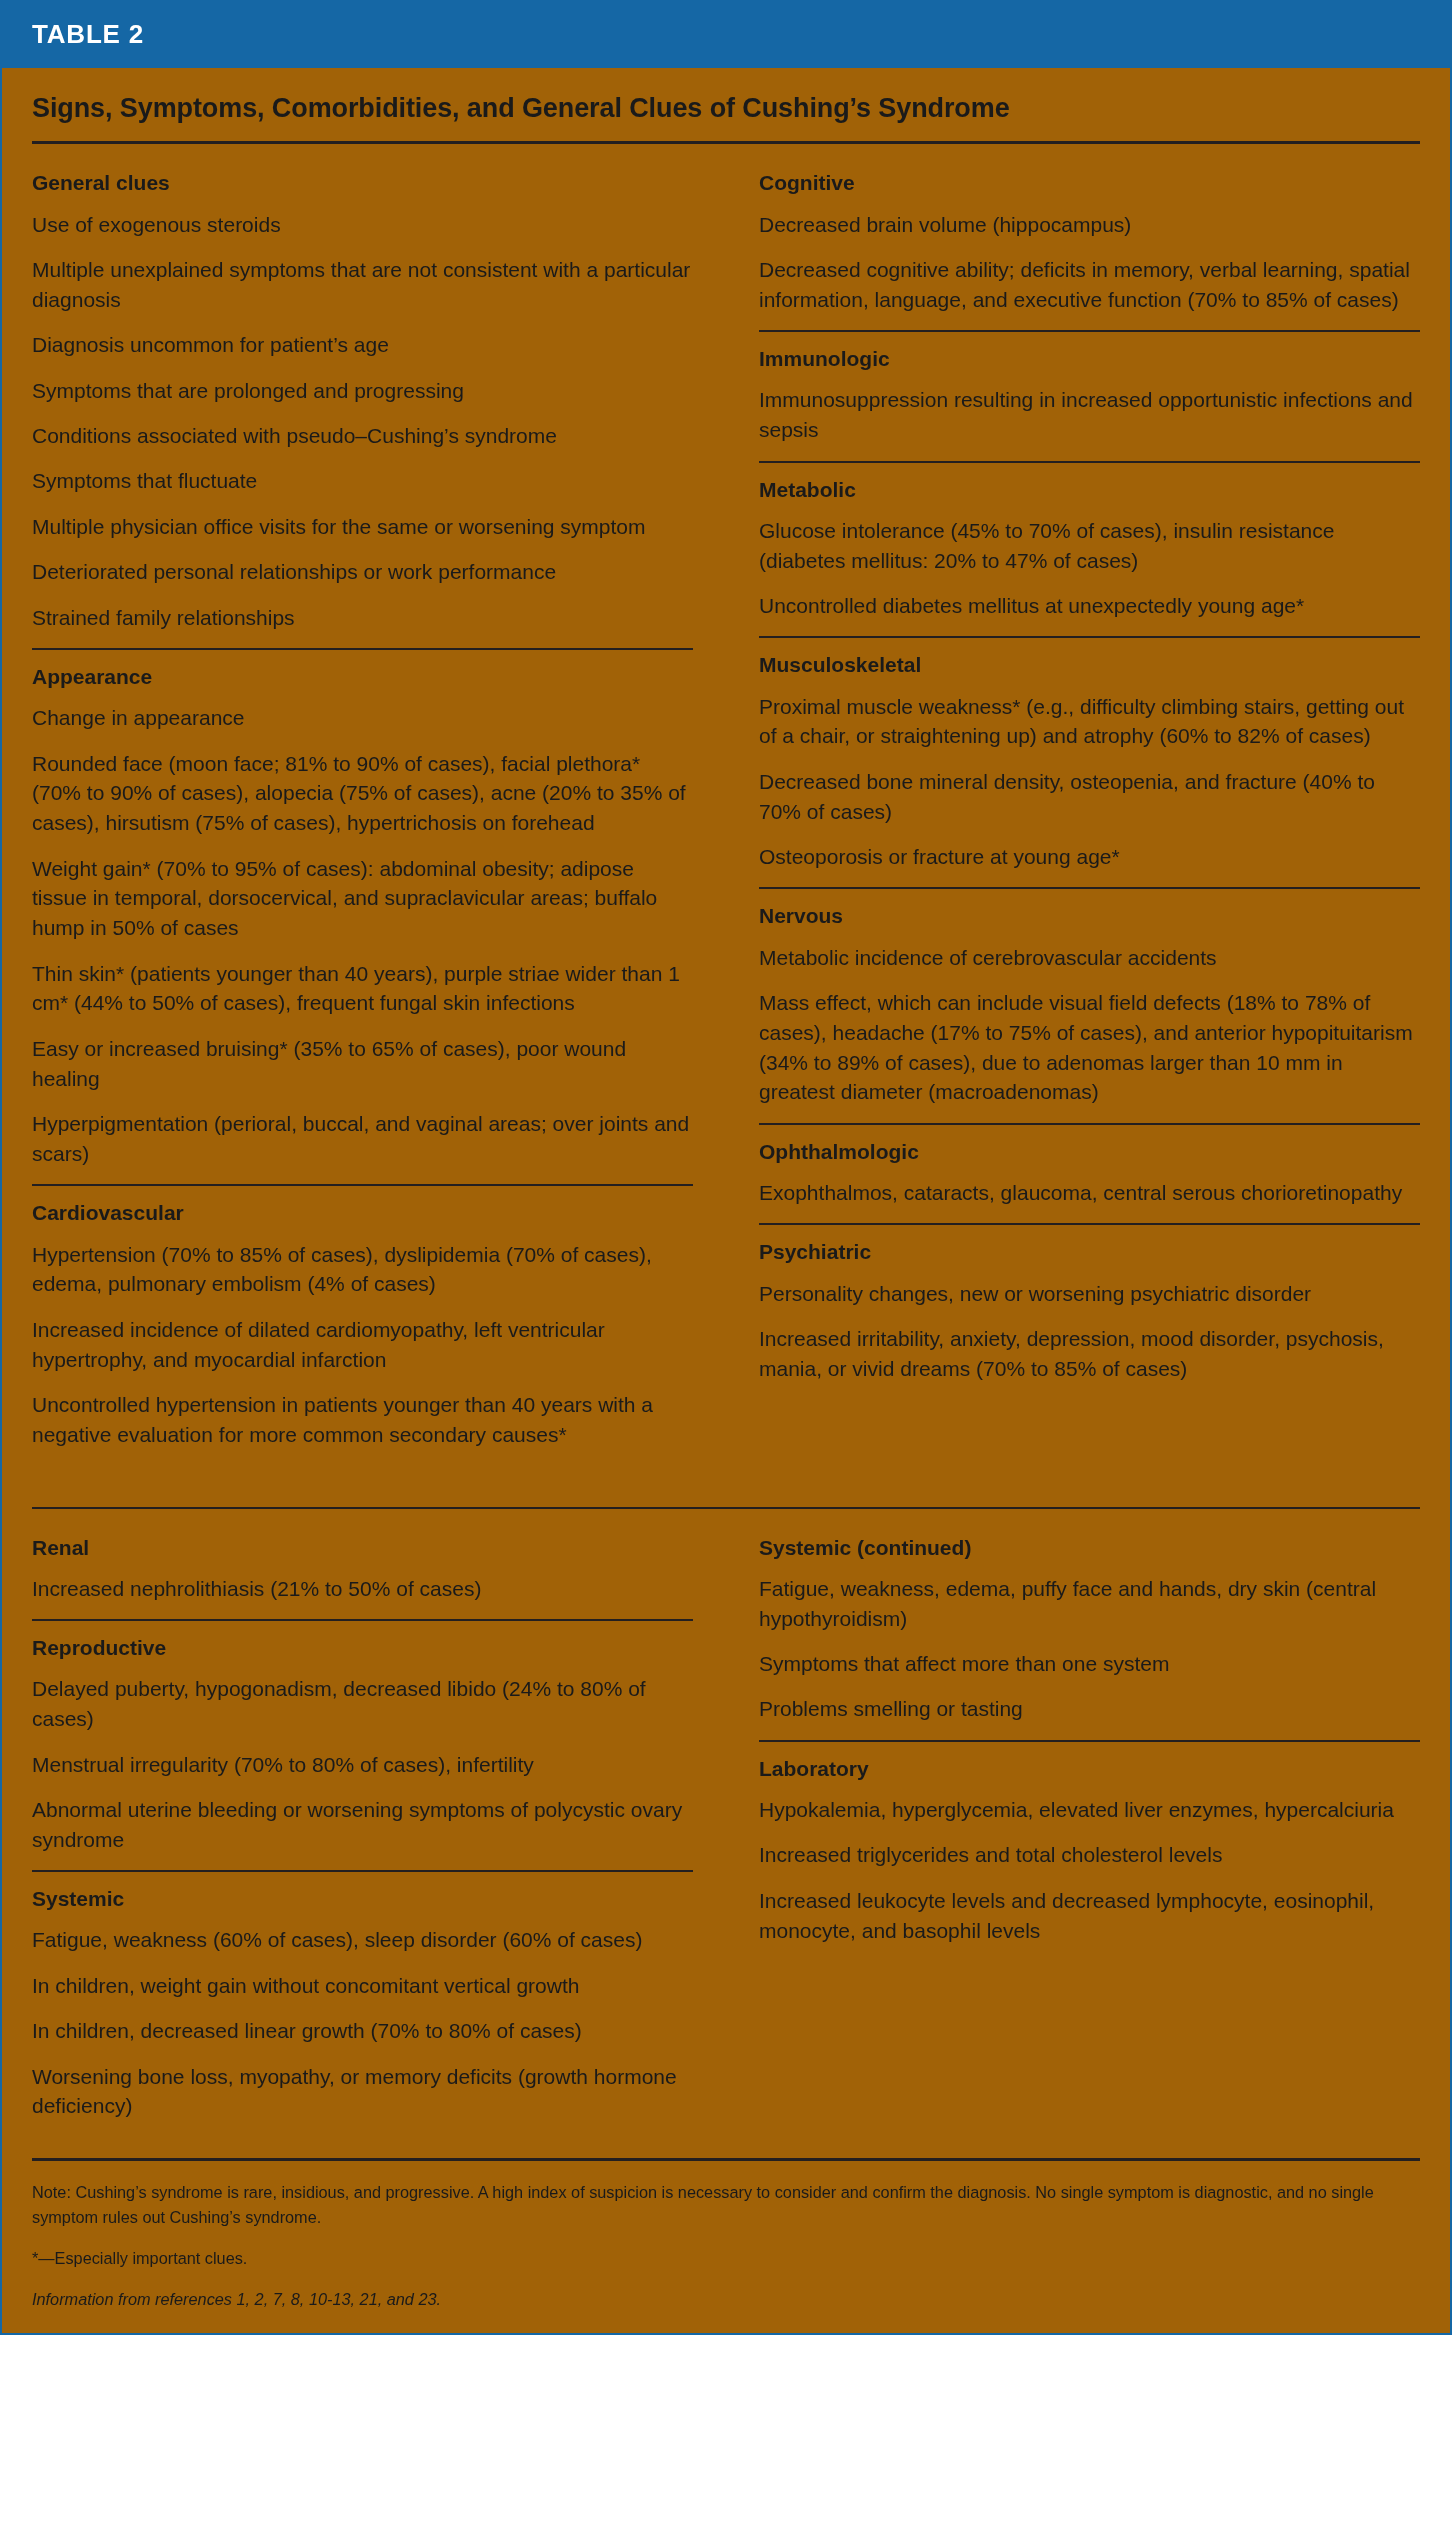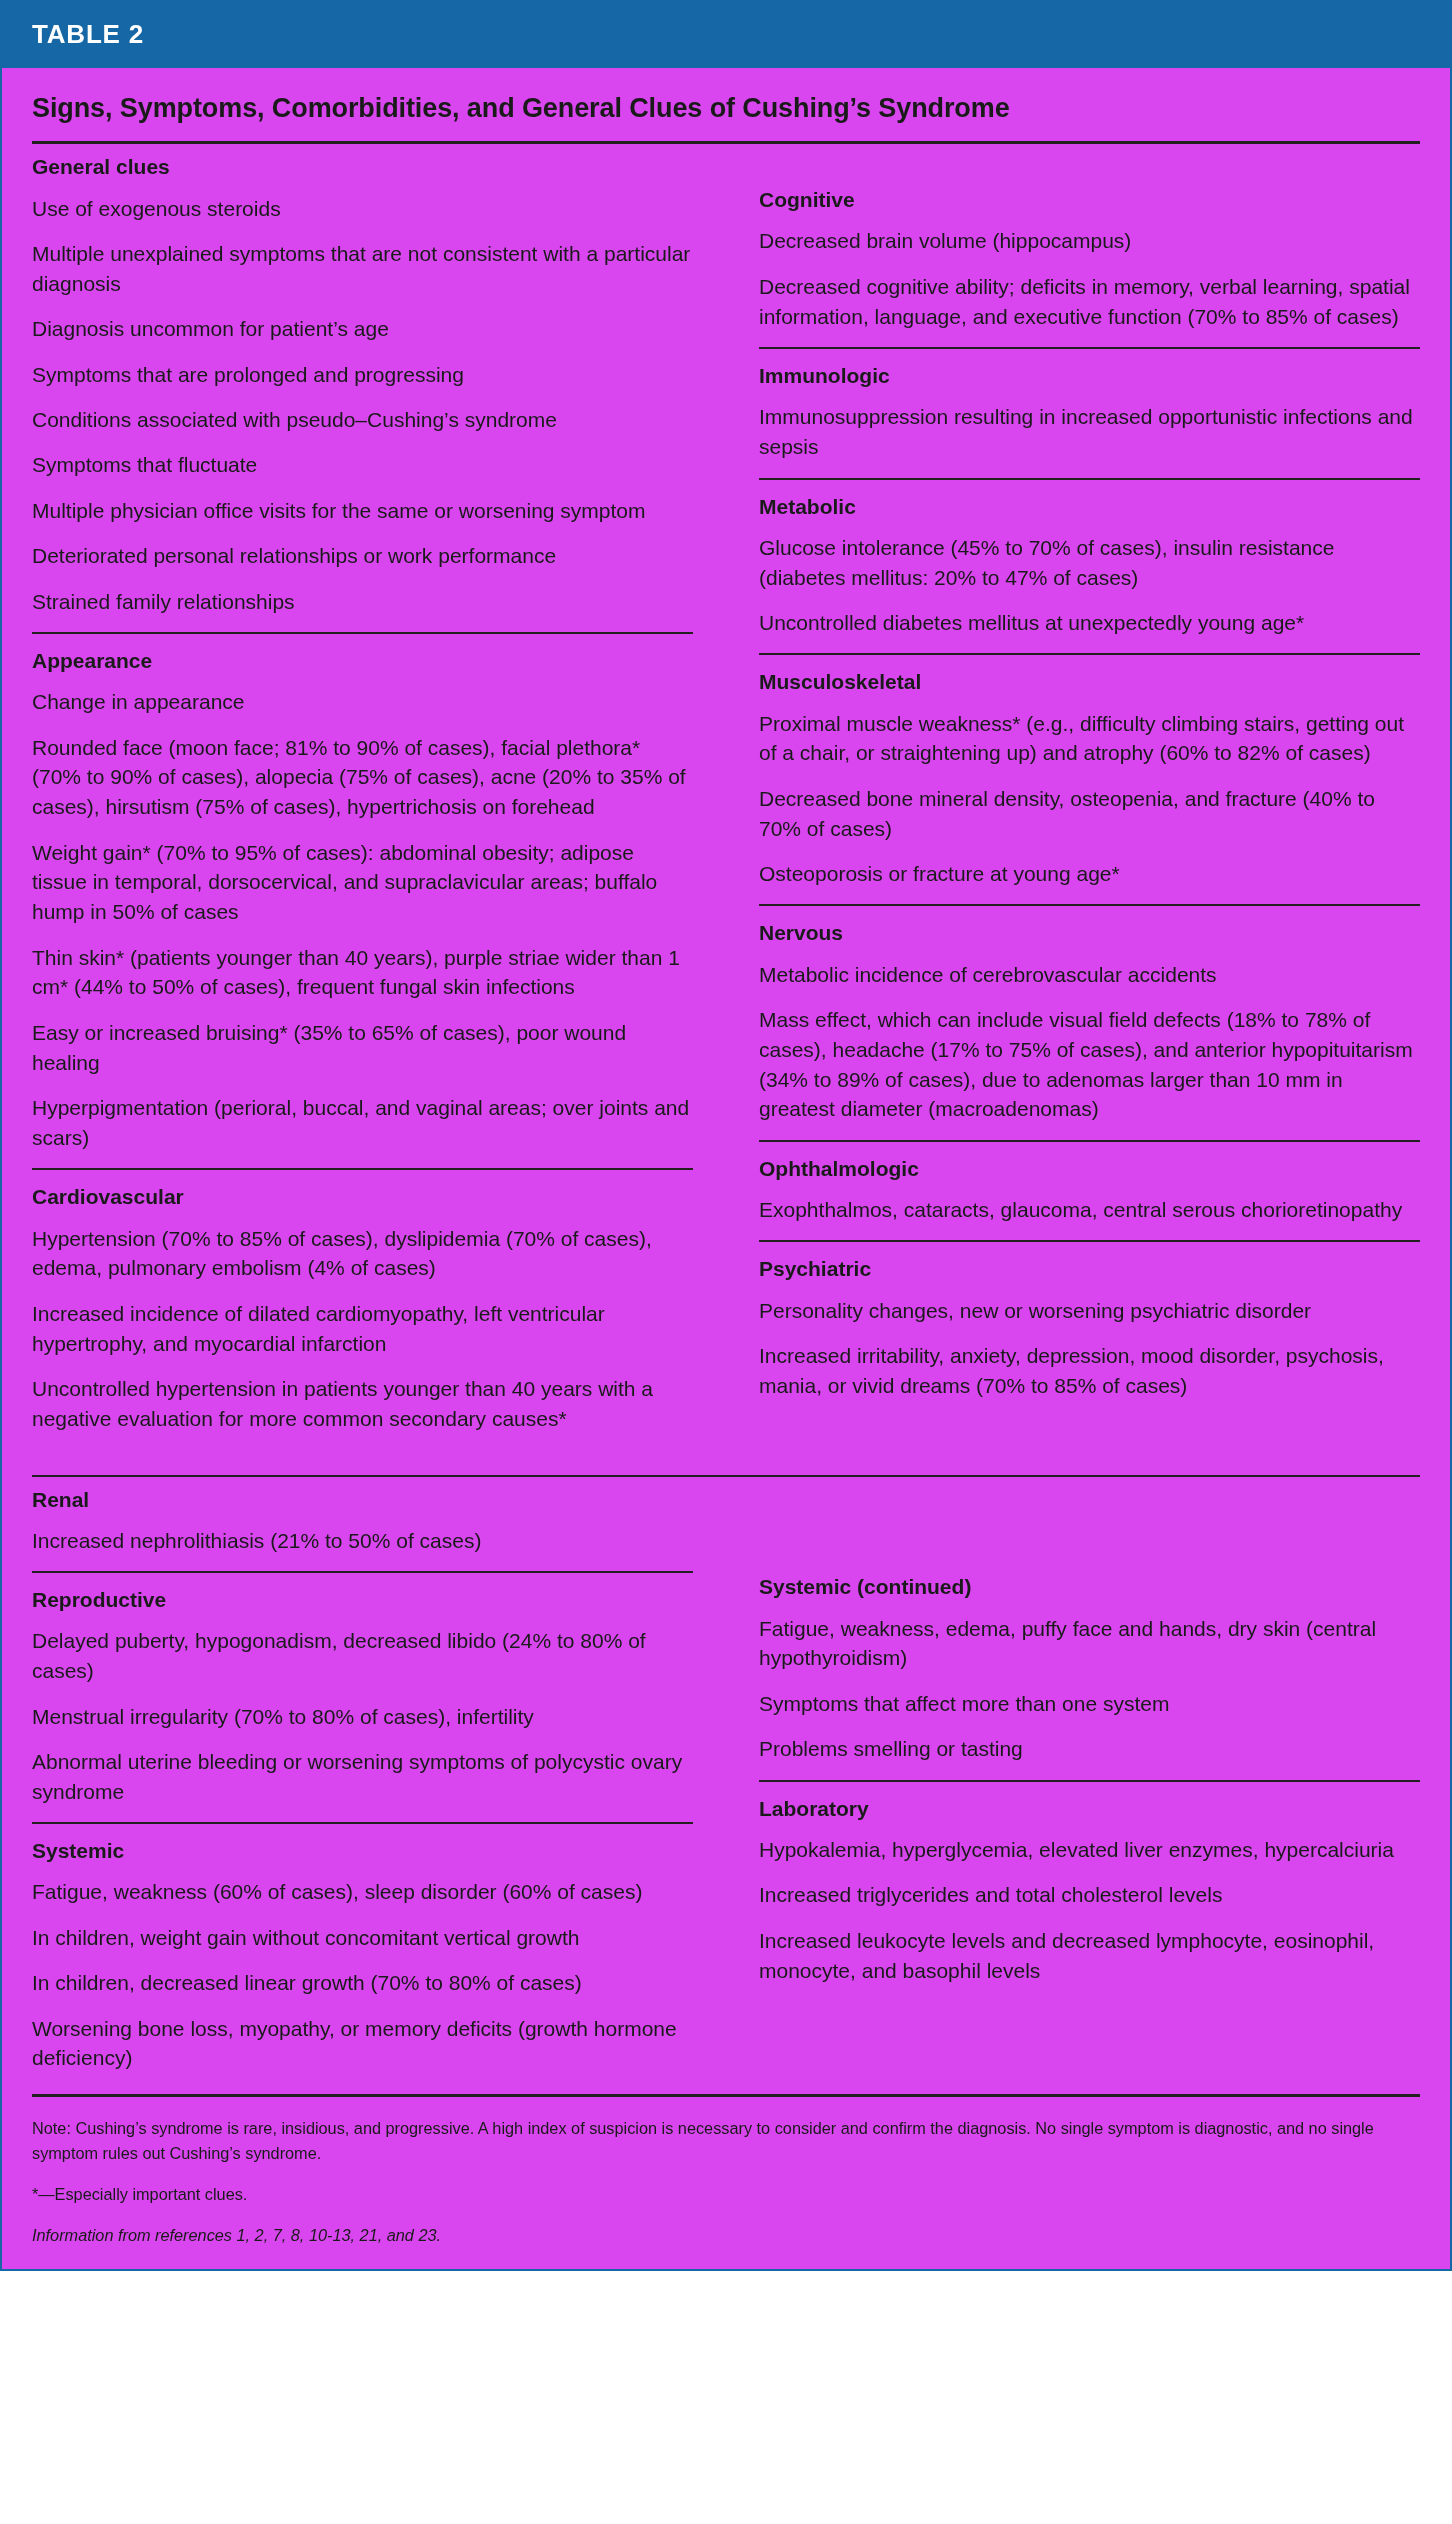--- a/index.html
+++ b/index.html
@@ -9,21 +9,21 @@
     font-family: "Liberation Sans", sans-serif;
   }
 
   body {
     width: 1452px;
     padding: 0;
   }
 
   .table-card {
     width: 1452px;
-    background: #d946ef;
+    background: #a16207;
     border: 2.1px solid #1567a5;
     border-top: none;
   }
 
   
   .table-banner {
     background: #1567a5;
     height: 68px;
     display: flex;
     align-items: center;
@@ -48,22 +48,22 @@
     letter-spacing: -0.1px;
   }
   .title-rule {
     border-top: 3.5px solid #231f20;
     margin: 15.6px 0 0 0;
   }
 
   
   .columns {
     display: flex;
-    padding: 0 30px;
-    align-items: center;
+    padding: 16px 30px;
+    align-items: flex-start;
   }
   .col {
     width: 50%;
     padding-top: 10px;
   }
   .col-left  { padding-right: 33px; }
   .col-right { padding-left: 33px; }
 
   .block { }
 

